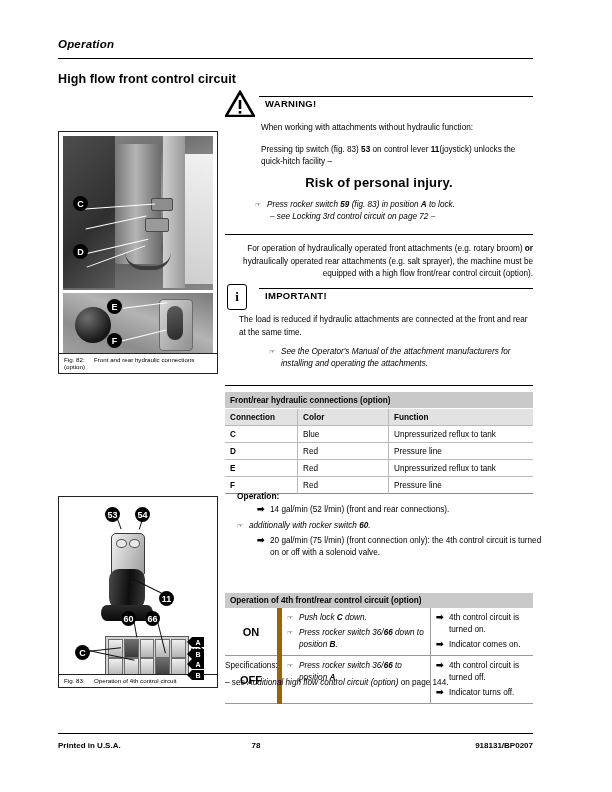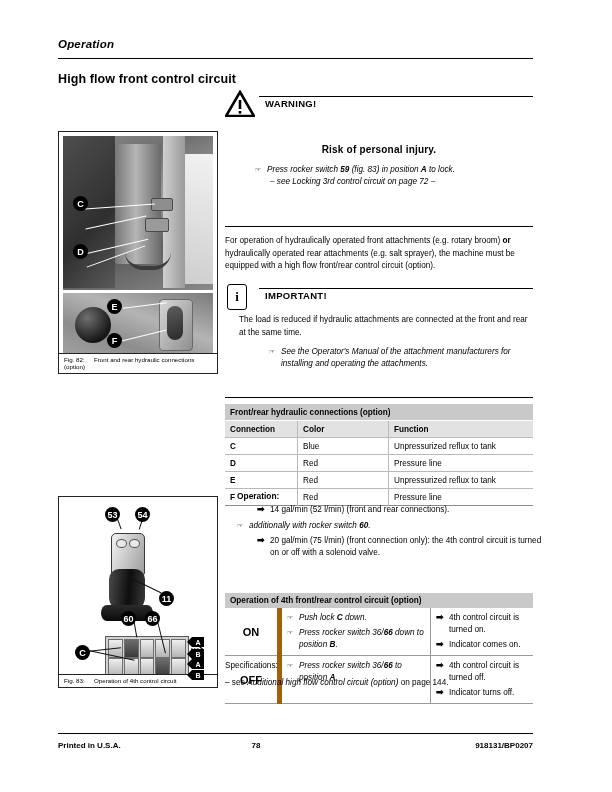--- a/index.html
+++ b/index.html
@@ -171,22 +171,22 @@
   .warn-tri {
     position:absolute; left:0; top:-4px; width:30px; height:27px;
   }
   .warn-label {
     position:absolute; left:40px; top:4px;
     font-size:9.5px; font-weight:bold; letter-spacing:.3px;
   }
   .body-t { font-size:8.2px; line-height:12.5px; }
   .ind { margin-left:36px; }
   .risk {
-    text-align:center; font-size:10px; font-weight:bold;
-    margin:24px 0 9px 0; letter-spacing:.2px;
+    text-align:center; font-size:13px; font-weight:bold;
+    margin:6px 0 9px 0; letter-spacing:.2px;
   }
   .hand-item {
     font-style:italic; font-size:8.2px; line-height:12px;
     position:relative; padding-left:12px;
   }
   .hand-item .hand {
     position:absolute; left:0; top:0; font-style:normal; font-size:7px;
   }
   .arrow-item {
     font-size:8.2px; line-height:12px; position:relative; padding-left:13px;
@@ -339,52 +339,56 @@
     <div class="warn-head">
       <svg class="warn-tri" viewBox="0 0 30 27">
         <polygon points="15,2 29,26 1,26" fill="none" stroke="#000" stroke-width="2.6"></polygon>
         <rect x="13.7" y="10" width="2.6" height="9" fill="#000"></rect>
         <rect x="13.7" y="21" width="2.6" height="2.6" fill="#000"></rect>
       </svg>
       <div class="box-rule" style="position:absolute; left:34px; top:2px; width:274px;"></div>
       <div class="warn-label">WARNING!</div>
     </div>
 
-
+    <div class="body-t ind" style="margin-top:2px;">When working with attachments without hydraulic function:</div>
+
+    <div class="body-t ind" style="margin-top:9px;">
+      <span>Pressing tip switch (fig. 83) </span><b>53</b><span> on control lever </span><b>11</b><span>(joystick) unlocks the quick-hitch facility –</span>
+    </div>
 
     <div class="risk">Risk of personal injury.</div>
 
     <div class="hand-item ind" style="margin-left:30px;">
       <span class="hand">☞</span>
       <span>Press rocker switch </span><b>59</b><span> (fig. 83) in position </span><b>A</b><span> to lock.</span>
       <div style="margin-left:3px;">– see Locking 3rd control circuit on page 72 –</div>
     </div>
   </div>
 
-  <div class="rcol" style="top:226px;">
+  <div class="rcol" style="top:234px;text-align:right;">
     <div class="box-rule" style="height:1.2px; margin-bottom:8px;"></div>
     <div class="body-t">
       <span>For operation of hydraulically operated front attachments (e.g. rotary broom) </span><b>or</b><span> hydraulically operated rear attachments (e.g. salt sprayer), the machine must be equipped with a high flow front/rear control circuit (option).</span>
     </div>
   </div>
 
   <div class="rcol" style="top:286px;">
     <div class="imp-head">
       <div class="imp-ico">i</div>
       <div class="box-rule" style="position:absolute; left:34px; top:2px; width:274px;"></div>
       <div class="imp-label">IMPORTANT!</div>
     </div>
     <div class="body-t" style="margin-left:14px; margin-top:2px;">The load is reduced if hydraulic attachments are connected at the front and rear at the same time.</div>
     <div class="hand-item" style="margin-left:44px; margin-top:7px;">
       <span class="hand">☞</span>
       <span>See the Operator's Manual of the attachment manufacturers for installing and operating the attachments.</span>
     </div>
   </div>
 
-  <div class="rcol" style="top:397px;">
+  <div class="rcol" style="top:385px;">
     <div class="box-rule" style="height:1.2px; margin-bottom:6px;"></div>
     <table class="conn-tbl">
       <tbody>
         <tr class="t-title">
           <td colspan="3">Front/rear hydraulic connections (option)</td>
         </tr>
         <tr class="t-head">
           <td class="c1">Connection</td>
           <td class="c2 colsep">Color</td>
           <td class="colsep">Function</td>

